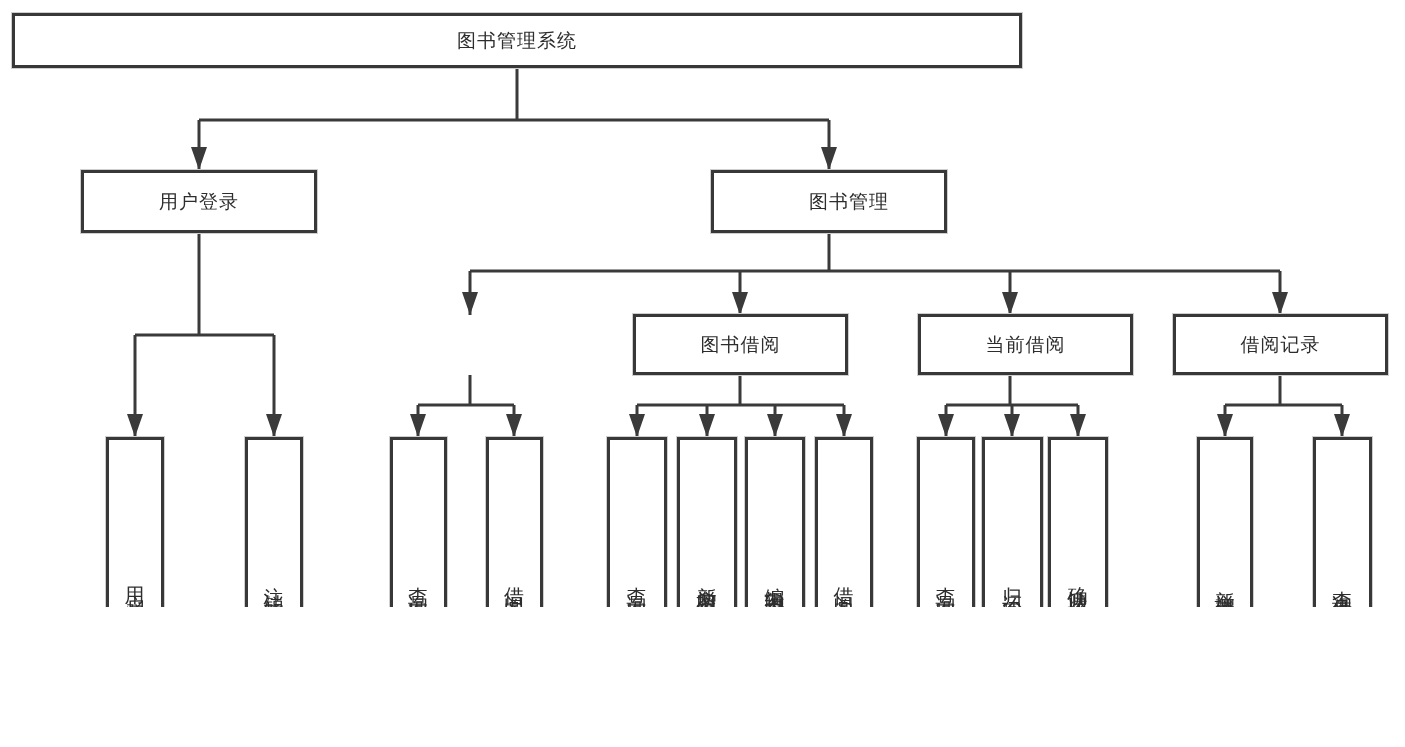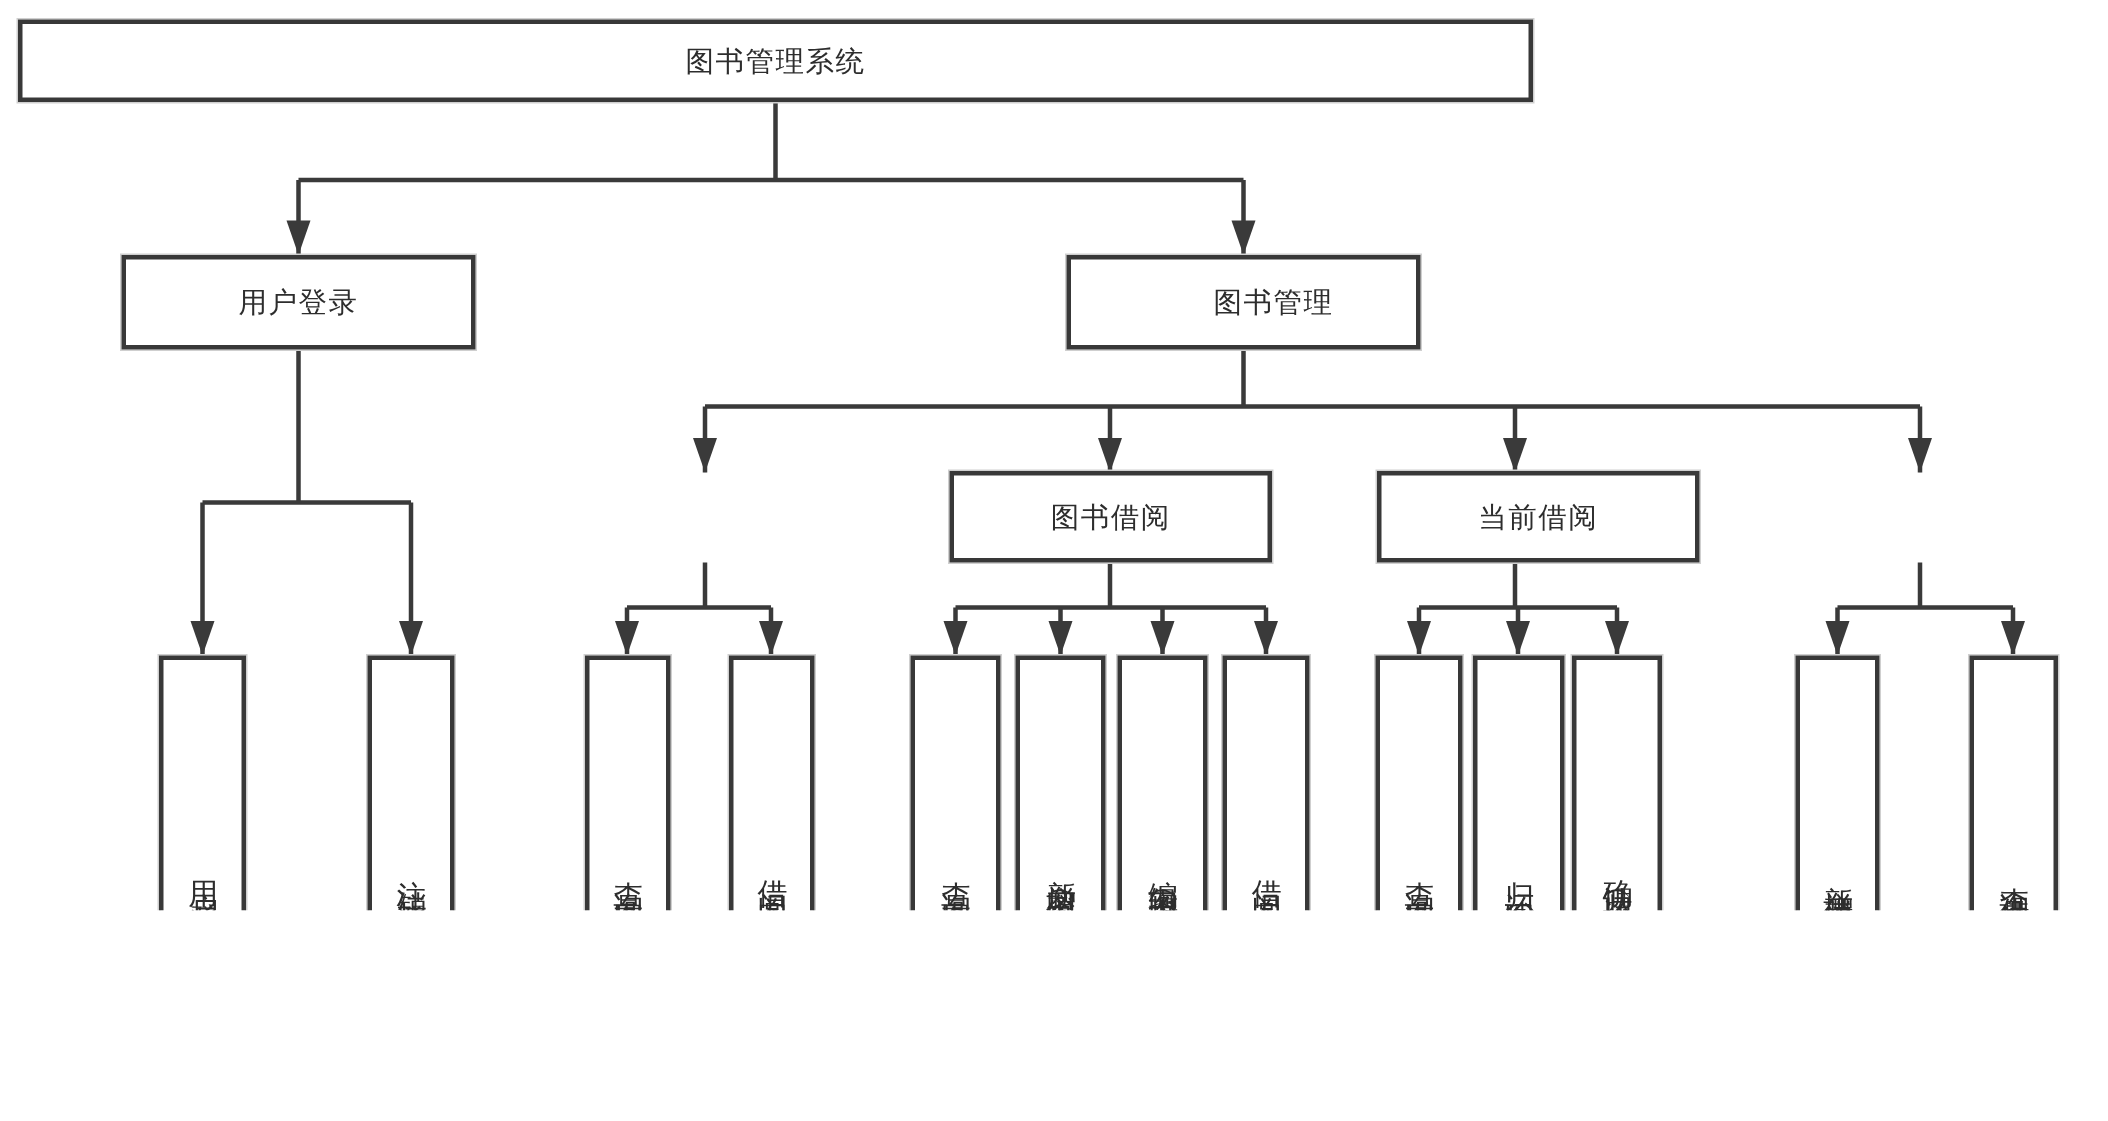--- a/index.html
+++ b/index.html
@@ -96,20 +96,23 @@
   <div class="node h-node" style="left:711px;top:170px;width:236px;height:63px;padding-left:40px;">
     <span>图书管理</span>
   </div>
 
   <div class="node h-node" style="left:633px;top:314px;width:215px;height:61px;">
     <span>图书借阅</span>
   </div>
   <div class="node h-node" style="left:903px;top:314px;width:215px;height:61px;margin-left:15px;">
     <span>当前借阅</span>
   </div>
+  <div class="node h-node" style="left:1173px;top:314px;width:215px;height:61px;">
+    <span>借阅记录</span>
+  </div>
 
   <div class="node leaf" style="left:106px;top:437px;width:58px;height:300px;">
     <span>用户登录</span>
   </div>
   <div class="node leaf" style="left:245px;top:437px;width:58px;height:300px;">
     <span>注销登录</span>
   </div>
 
   <div class="node leaf" style="left:390px;top:437px;width:57px;height:300px;">
     <span>查询图书</span>

